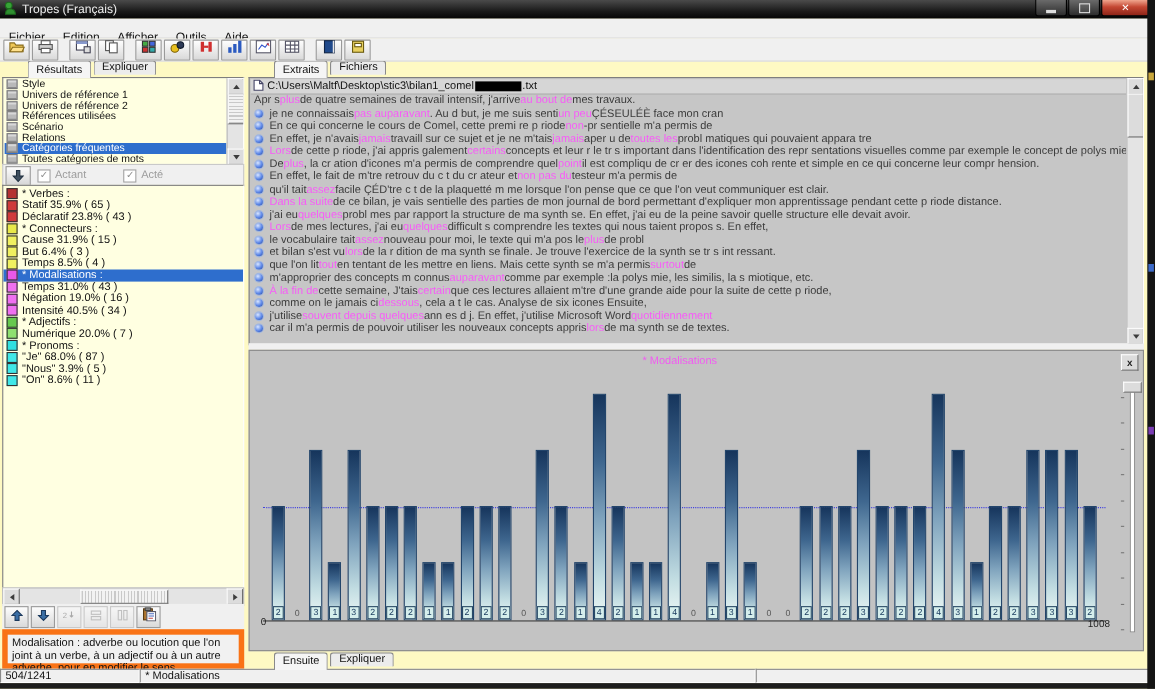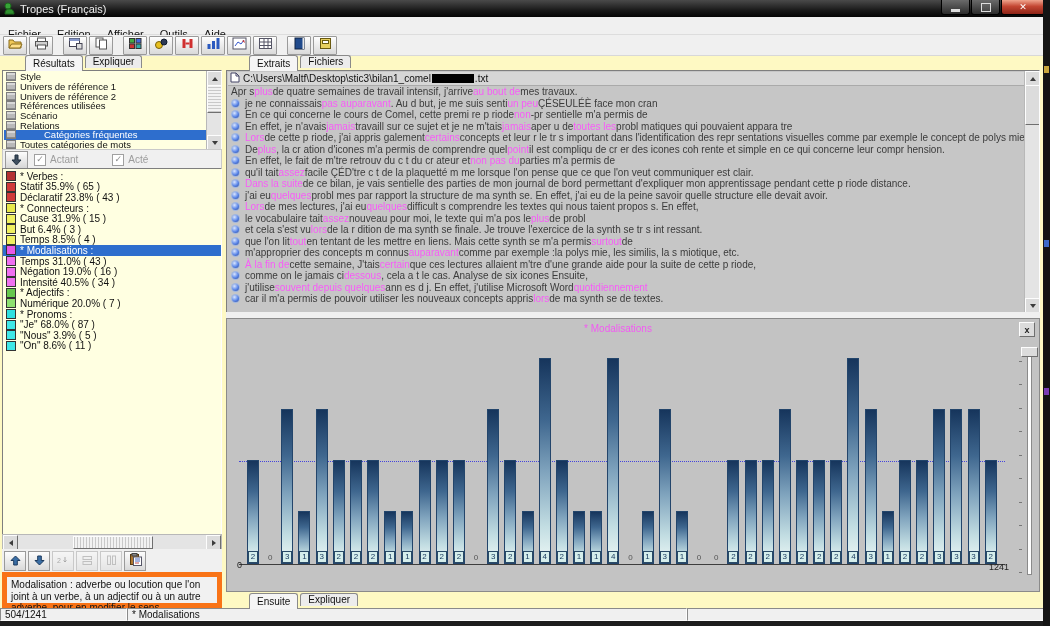--- a/index.html
+++ b/index.html
@@ -44,21 +44,21 @@
   .tri.left{border-top:3px solid transparent;border-bottom:3px solid transparent;border-right:4px solid #3c3c3c;}
   .tri.right{border-top:3px solid transparent;border-bottom:3px solid transparent;border-left:4px solid #3c3c3c;}
   
   .left-panel{position:absolute;left:2px;top:55px;width:220px;height:553px;}
   #left-tabs{left:2px;top:0;height:15px;}
   .treebox{position:absolute;left:0;top:15px;right:0;height:79px;background:#ffffe1;overflow:hidden;}
   .treelist{position:absolute;left:1px;top:1px;right:15px;bottom:1px;overflow:hidden;}
   .treeitem{display:flex;align-items:center;height:9.7px;font-size:9.5px;color:#111;white-space:nowrap;padding-left:2px;}
   .treeitem .ticon{width:8px;height:7px;margin-right:4px;flex:none;background:#b9b9b9;
     box-shadow:inset 0 -1px 0 #8a8a8a, inset 0 2px 0 #d8d8d8;border:1px solid #7c7c7c;}
-  .treeitem.sel{background:#2e6ecd;color:#fff;gap:24px;}
+  .treeitem.sel{background:#2e6ecd;color:#fff;}
   .filterrow{position:absolute;left:0;top:94px;right:0;height:19px;display:flex;align-items:center;gap:6px;
     background:#f0f0f0;border:1px solid #c9c9c9;}
   .dropbtn{width:21px;height:16px;margin-left:2px;display:flex;align-items:center;justify-content:center;
     border:1px solid #9a9a9a;background:linear-gradient(#fdfdfd,#d6d6d6);}
   .cb{display:flex;align-items:center;gap:4px;font-size:10px;color:#9c9c9c;}
   .cb .box{width:10px;height:10px;background:#fff;border:1px solid #a0a0a0;font-size:9px;line-height:9px;
     color:#8e8e8e;text-align:center;}
   .cb.second{margin-left:28px;}
   .catbox{position:absolute;left:0;top:113px;right:0;height:366px;background:#ffffe1;overflow:hidden;padding-top:2px;}
   .catitem{display:flex;align-items:center;height:10.6px;font-size:10px;color:#111;white-space:nowrap;padding-left:3px;}
@@ -494,21 +494,21 @@
             <span>De </span>
             <span class="hl">plus</span>
             <span>, la cr ation d'icones m'a permis de comprendre quel </span>
             <span class="hl">point</span>
             <span> il est compliqu de cr er des icones coh rente et simple en ce qui concerne leur compr hension.</span>
           </div>
           <div class="tline">
             <span class="bullet"></span>
             <span>En effet, le fait de m'tre retrouv du c t du cr ateur et </span>
             <span class="hl">non pas du</span>
-            <span> parties m'a permis de</span>
+            <span> testeur m'a permis de</span>
           </div>
           <div class="tline">
             <span class="bullet"></span>
             <span>qu'il tait </span>
             <span class="hl">assez</span>
             <span> facile ÇÉD'tre c t de la plaquetté m me  lorsque l'on pense que ce que l'on veut communiquer est clair.</span>
           </div>
           <div class="tline">
             <span class="bullet"></span>
             <span class="hl">Dans la suite</span>
@@ -530,21 +530,21 @@
           <div class="tline">
             <span class="bullet"></span>
             <span>le vocabulaire tait </span>
             <span class="hl">assez</span>
             <span> nouveau pour moi,  le texte qui m'a pos le </span>
             <span class="hl">plus</span>
             <span> de probl</span>
           </div>
           <div class="tline">
             <span class="bullet"></span>
-            <span>et cela s'est vu </span>
+            <span>et bilan s'est vu </span>
             <span class="hl">lors</span>
             <span> de la r dition de ma synth se finale. Je trouve l'exercice de la synth se tr s int ressant.</span>
           </div>
           <div class="tline">
             <span class="bullet"></span>
             <span>que l'on lit </span>
             <span class="hl">tout</span>
             <span>  en tentant de les mettre en liens. Mais cette synth se m'a permis </span>
             <span class="hl">surtout</span>
             <span> de</span>
@@ -784,21 +784,21 @@
               <div class="bar" style="height: 153px;"></div>
               <div class="numbox">3</div>
             </div>
             <div class="slot">
               <div class="bar" style="height: 102px;"></div>
               <div class="numbox">2</div>
             </div>
           </div>
         <div class="axisline"></div>
         <div class="axlab a0">0</div>
-        <div class="axlab a1">1241</div>
+        <div class="axlab a1">1008</div>
       </div>
     </div>
 
     <div class="tabrow" id="chart-tabs">
         <div class="tab active">Ensuite</div>
         <div class="tab">Expliquer</div>
       </div>
   </div>
 
   <div class="statusbar">

